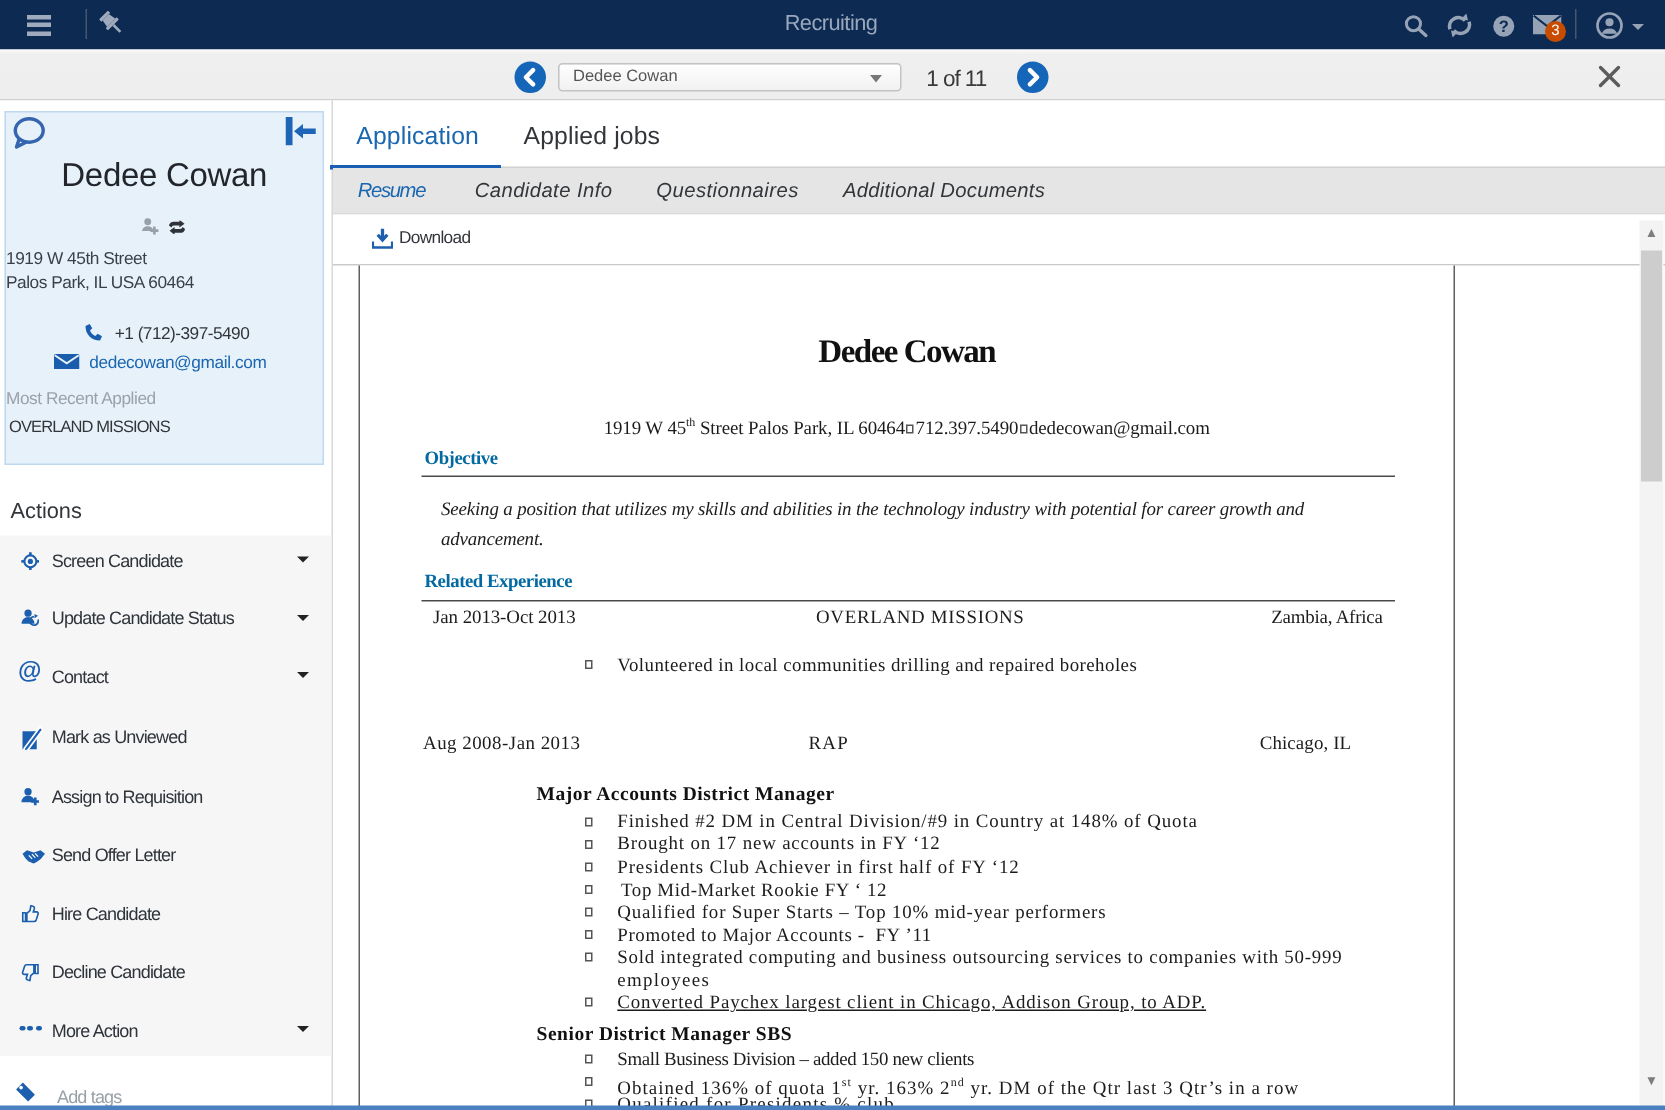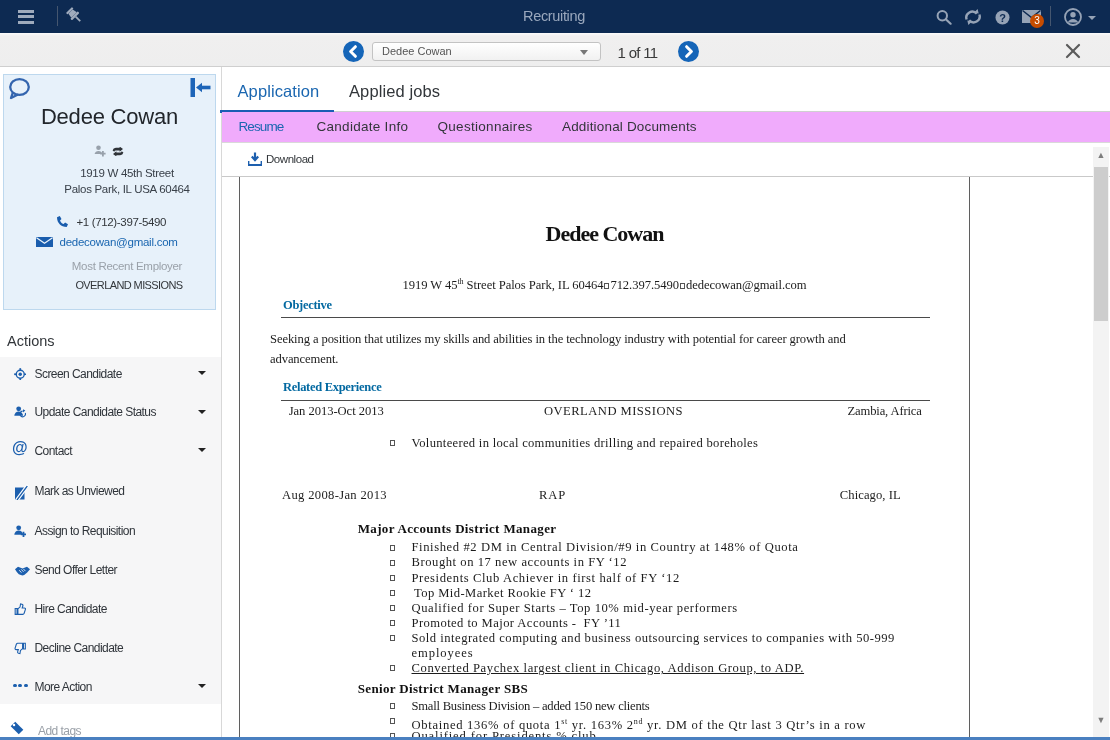--- a/index.html
+++ b/index.html
@@ -20,41 +20,41 @@
   .circbtn svg { position:absolute; left:0; top:0; }
   #selbox { position:absolute; left:372px; top:42px; width:229px; height:19px; background:linear-gradient(#ffffff,#f1f1f1); border:1px solid #c3c3c3; border-radius:3px; color:#555; font-size:11px; line-height:16px; padding-left:9px; }
   #selcaret { position:absolute; right:12px; top:7px; width:0; height:0; border-left:4px solid transparent; border-right:4px solid transparent; border-top:5px solid #777; }
   #pageof { position:absolute; left:590px; top:44px; width:95px; text-align:center; font-size:15px; letter-spacing:-0.7px; color:#3a3a3a; }
   #closex { position:absolute; left:1065px; top:43px; width:16px; height:16px; }
 
   
   #sidebar { position:absolute; left:0; top:67px; width:222px; height:673px; background:#fff; border-right:1px solid #d8d8d8; }
   #card { position:absolute; left:3px; top:7px; width:213px; height:236px; background:#e7f1fa; border:1px solid #bdd8ee; }
   #cname { position:absolute; top:29px; left:0px; width:211px; text-align:center; font-size:22px; letter-spacing:-0.2px; color:#22262b; }
-  .crow { position:absolute; left:0; width:246px; text-align:center; color:#394049; }
+  .crow { position:absolute; left:0; width:246px; text-align:left; color:#394049; }
   #caddr { top:90px; font-size:11.5px; letter-spacing:-0.3px; line-height:16.4px; }
   #cphone { top:140px; left:51.5px; width:auto; text-align:left; font-size:11.5px; letter-spacing:-0.35px; color:#32363a; }
   #cemail { top:160.5px; left:31.5px; width:auto; text-align:left; font-size:11.5px; letter-spacing:-0.25px; color:#1a66b0; }
   #cemp1 { top:185px; font-size:11.5px; letter-spacing:-0.3px; color:#9aa1a9; }
   #cemp2 { top:203.5px; margin-left:2px; font-size:11px; letter-spacing:-0.6px; color:#32363a; }
 
   #actions-title { position:absolute; left:7px; top:265.5px; font-size:14.5px; color:#32363a; }
   .arow { position:absolute; left:0; width:221px; height:20px; }
   .arow .aicon { position:absolute; left:13.5px; top:4px; width:12.5px; height:12.5px; }
   .arow .atext { position:absolute; left:34.5px; top:3px; font-size:12px; letter-spacing:-0.55px; color:#2f343a; }
   .arow .acaret { position:absolute; left:198px; top:7.5px; width:0; height:0; border-left:4.3px solid transparent; border-right:4.3px solid transparent; border-top:4.8px solid #222; }
 
   
   #main { position:absolute; left:222px; top:67px; width:888px; height:673px; background:#fff; }
   #tabs { position:absolute; left:0; top:0; width:888px; height:44.5px; border-bottom:1px solid #d0d0d0; }
   .tab { position:absolute; top:15px; font-size:16.5px; letter-spacing:0.1px; }
   #tab1 { left:15.5px; color:#1a66b0; }
   #tab1u { position:absolute; left:-2px; top:42.5px; width:114px; height:3.5px; background:#1a5db4; }
   #tab2 { left:127px; color:#32363a; }
-  #subtabs { position:absolute; left:0; top:45px; width:888px; height:31px; background:#f0abfc; border-bottom:1px solid #d9d9d9; }
+  #subtabs { position:absolute; left:0; top:45px; width:888px; height:31px; background:#e5e5e5; border-bottom:1px solid #d9d9d9;font-style:italic; }
   .stab { position:absolute; top:7px; font-size:13.5px; color:#32363a; }
   #dlrow { position:absolute; left:0; top:76px; width:888px; height:33px; background:#fff; }
   #dltext { position:absolute; left:44px; top:10px; font-size:11.5px; letter-spacing:-0.45px; color:#32363a; }
 
   
   #viewer { position:absolute; left:0; top:109px; width:888px; height:564px; background:#fff; border-top:1px solid #c9c9c9; }
   #page { position:absolute; left:17px; top:0px; width:731px; height:564px; background:#fff; border:1px solid #5f5f5f; border-top:none; font-family:"Liberation Serif", serif; color:#1c1c1c; }
 
   
   #sbar { position:absolute; left:871px; top:-30px; width:16px; height:591px; background:#f3f3f3; }
@@ -172,21 +172,21 @@
     <div class="crow" id="caddr">1919 W 45th Street<br>Palos Park, IL USA 60464</div>
     <div class="crow" id="cphone">
       <svg style="vertical-align:-2px; margin-right:8px;" width="13" height="13" viewBox="0 0 13 13">
           <path d="M1 2.3 C1 8 5 12 10.7 12 L12 9.2 L9.1 7.5 L7.6 9 C5.6 8.1 4.9 7.4 4 5.4 L5.5 3.9 L3.8 1 Z" fill="#1a5dad"></path>
         </svg>+1 (712)-397-5490</div>
     <div class="crow" id="cemail">
       <svg style="vertical-align:-1.5px; margin-right:7px;" width="17" height="10.5" viewBox="0 0 17 10.5">
           <rect width="17" height="10.5" rx="1" fill="#1a5dad"></rect>
           <path d="M0.5 0.8 L8.5 6.2 L16.5 0.8" fill="none" stroke="#e7f1fa" stroke-width="1.3"></path>
         </svg>dedecowan@gmail.com</div>
-    <div class="crow" id="cemp1">Most Recent Employer</div>
+    <div class="crow" id="cemp1">Most Recent Applied</div>
     <div class="crow" id="cemp2">OVERLAND MISSIONS</div>
   </div>
 
   <div style="position:absolute; left:0; top:290px; width:221px; height:347px; background:#f6f6f7;"></div>
   <div id="actions-title">Actions</div>
 
   <div class="arow" style="top:296.5px;">
     <svg class="aicon" viewBox="0 0 16 16">
         <g stroke="#1c5fae" fill="none" stroke-width="1.8">
           <circle cx="8" cy="8" r="5.1"></circle>
@@ -288,21 +288,21 @@
     </svg>
     <div id="dltext">Download</div>
   </div>
 
   <div id="viewer">
       <div id="page">
       <div class="r" id="rtitle">Dedee Cowan</div>
       <div class="r" id="raddr">1919 W 45<sup>th</sup> Street Palos Park, IL 60464<span class="rsq"></span>712.397.5490<span class="rsq"></span>dedecowan@gmail.com</div>
       <div class="r rhead" style="left:43px; top:120.8px;">Objective</div>
       <div class="rrule" style="top:140px;"></div>
-      <div class="r rt" style="left:30px; top:151.5px; line-height:20.7px; letter-spacing:-0.1px;">Seeking a position that utilizes my skills and abilities in the technology industry with potential for career growth and<br>advancement.</div>
+      <div class="r rt" style="left:54px; top:151.5px; line-height:20.7px; letter-spacing:-0.1px;font-style:italic;">Seeking a position that utilizes my skills and abilities in the technology industry with potential for career growth and<br>advancement.</div>
       <div class="r rhead" style="left:43px; top:203.3px;">Related Experience</div>
       <div class="rrule" style="top:223px;"></div>
 
       <div class="r rt" style="left:48.7px; top:226.6px; letter-spacing:-0.05px;">Jan 2013-Oct 2013</div>
       <div class="r rt" style="left:304px; top:226.6px; letter-spacing:0.46px;">OVERLAND MISSIONS</div>
       <div class="r rt" style="left:607.5px; top:226.6px; letter-spacing:-0.14px;">Zambia, Africa</div>
       <div class="r bl" style="left:0; top:258.60px; width:729px;">
           <span class="sq" style="top:4.3px;"></span>
           <span style="position:absolute; left:171.5px; letter-spacing:0.3px;">Volunteered in local communities drilling and repaired boreholes</span>
         </div>

